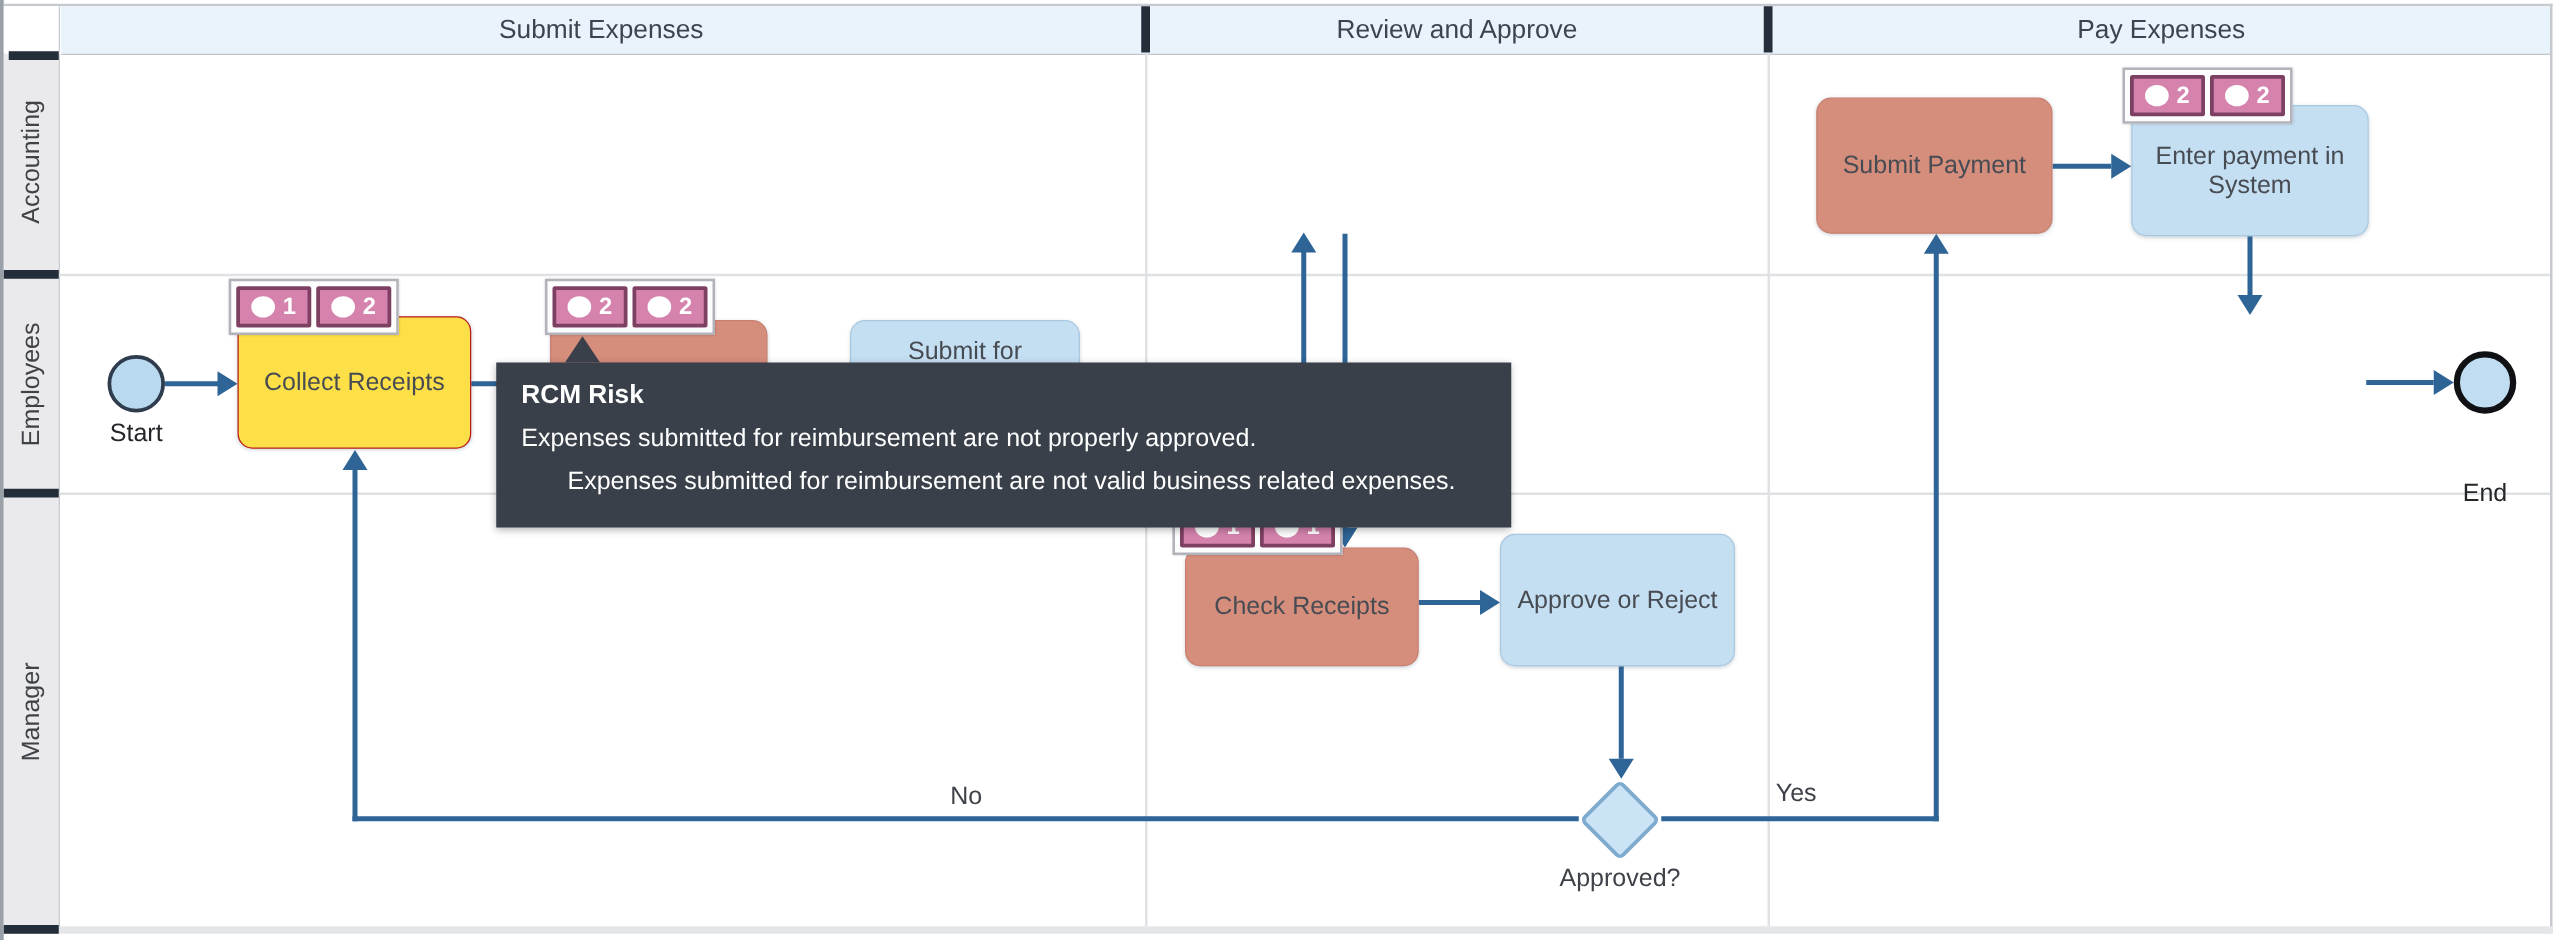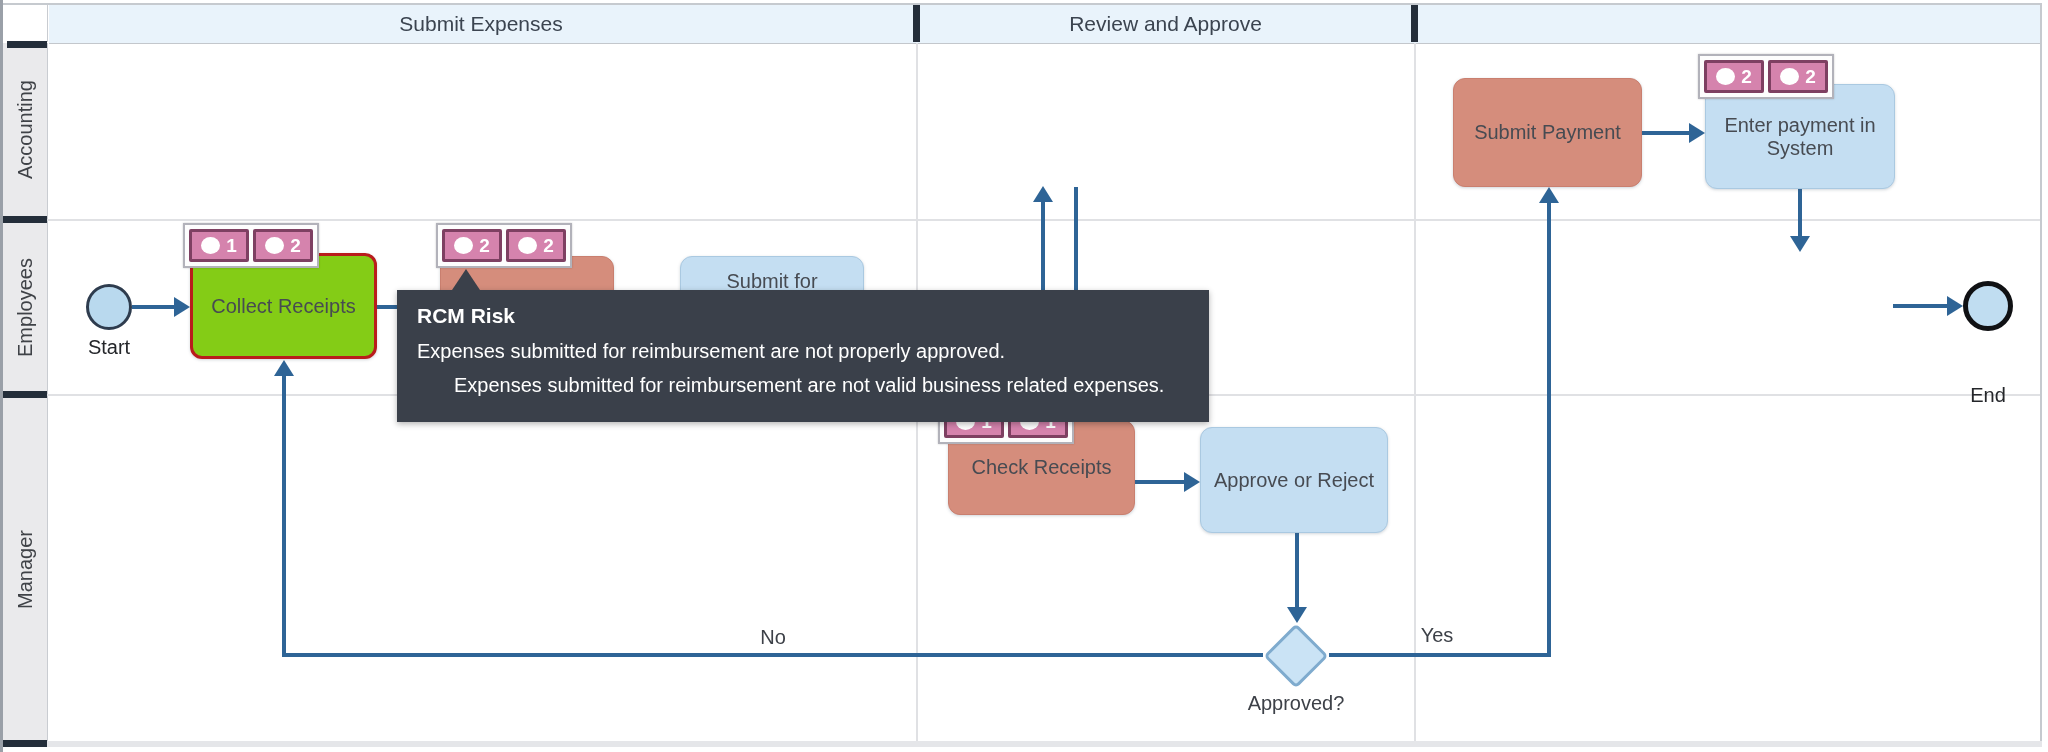--- a/index.html
+++ b/index.html
@@ -30,21 +30,21 @@
   .ah.r{border-top:10px solid transparent;border-bottom:10px solid transparent;border-left:16px solid #2e6496;}
   .ah.u{border-left:10px solid transparent;border-right:10px solid transparent;border-bottom:16px solid #2e6496;}
   .ah.d{border-left:10px solid transparent;border-right:10px solid transparent;border-top:16px solid #2e6496;}
   .edge-label{position:absolute;font-size:20px;color:#3d4148;z-index:3;text-align:center;}
 
   
   .task{position:absolute;display:flex;align-items:center;justify-content:center;text-align:center;
         font-size:20px;color:#474b52;border-radius:12px;z-index:4;box-shadow:0 1px 3px rgba(70,90,110,.25);
         padding:0 12px;box-sizing:border-box;}
   .blue{background:#c4def2;border:1px solid #aac9e1;}
-  .green{background:#84cc16;border:3px solid #b91c1c;}
+  .green{background:#fde047;border:1px solid #b91c1c;}
   .salmon{background:#d58d7c;border:1px solid #c97f6f;}
   .task.toplabel{align-items:flex-start;padding-top:13px;}
   .event{position:absolute;border-radius:50%;box-sizing:border-box;z-index:4;}
   .event.start{background:#b9d9ee;border:3px solid #2e3c4e;}
   .event.end{background:#c0ddf1;border:5px solid #101114;}
   .event-label{position:absolute;font-size:20px;color:#24262a;text-align:center;z-index:4;}
   .gateway{position:absolute;width:46px;height:46px;background:#cae3f5;border:3px solid #7fabce;
            border-radius:5px;transform:rotate(45deg);box-sizing:border-box;z-index:4;}
 
   
@@ -84,20 +84,21 @@
 
   <div class="darkbar" style="left:913px;top:5px;width:7px;height:37px;"></div>
   <div class="darkbar" style="left:1411px;top:5px;width:7px;height:37px;"></div>
   <div class="darkbar" style="left:7px;top:41px;width:40px;height:7px;"></div>
   <div class="darkbar" style="left:3px;top:216px;width:44px;height:7px;"></div>
   <div class="darkbar" style="left:3px;top:391px;width:44px;height:7px;"></div>
   <div class="darkbar" style="left:3px;top:740px;width:44px;height:7px;"></div>
 
   <div class="phase" style="left:49px;width:864px;border-radius:19px;">Submit Expenses</div>
   <div class="phase" style="left:920px;width:491px;">Review and Approve</div>
+  <div class="phase" style="left:1418px;width:622px;">Pay Expenses</div>
 
   <div class="lane-label" style="top:43px;height:173px;">
       <span>Accounting</span>
     </div>
   <div class="lane-label" style="top:223px;height:168px;">
       <span>Employees</span>
     </div>
   <div class="lane-label" style="top:398px;height:342px;">
       <span>Manager</span>
     </div>
@@ -157,21 +158,21 @@
   <div class="task salmon" style="left:440px;top:256px;width:174px;height:106px;"></div>
 
   <div class="task blue toplabel" style="left:680px;top:256px;width:184px;height:106px;">
       <span>Submit for</span>
     </div>
 
 
   <div class="event end" style="left:1963px;top:281px;width:50px;height:50px;"></div>
   <div class="event-label" style="left:1938px;top:336px;width:100px;margin-top:48px;">End</div>
 
-  <div class="task salmon" style="left:948px;top:420px;width:187px;height:95px;">
+  <div class="task salmon" style="left:948px;top:438px;width:187px;height:95px;">
       <span>Check Receipts</span>
     </div>
   <div class="task blue" style="left:1200px;top:427px;width:188px;height:106px;">
       <span>Approve or Reject</span>
     </div>
 
   <div class="gateway" style="left:1273px;top:633px;"></div>
   <div class="edge-label" style="left:1216px;top:692px;width:160px;">Approved?</div>
 
   <div class="badges" style="left:183px;top:223px;">

